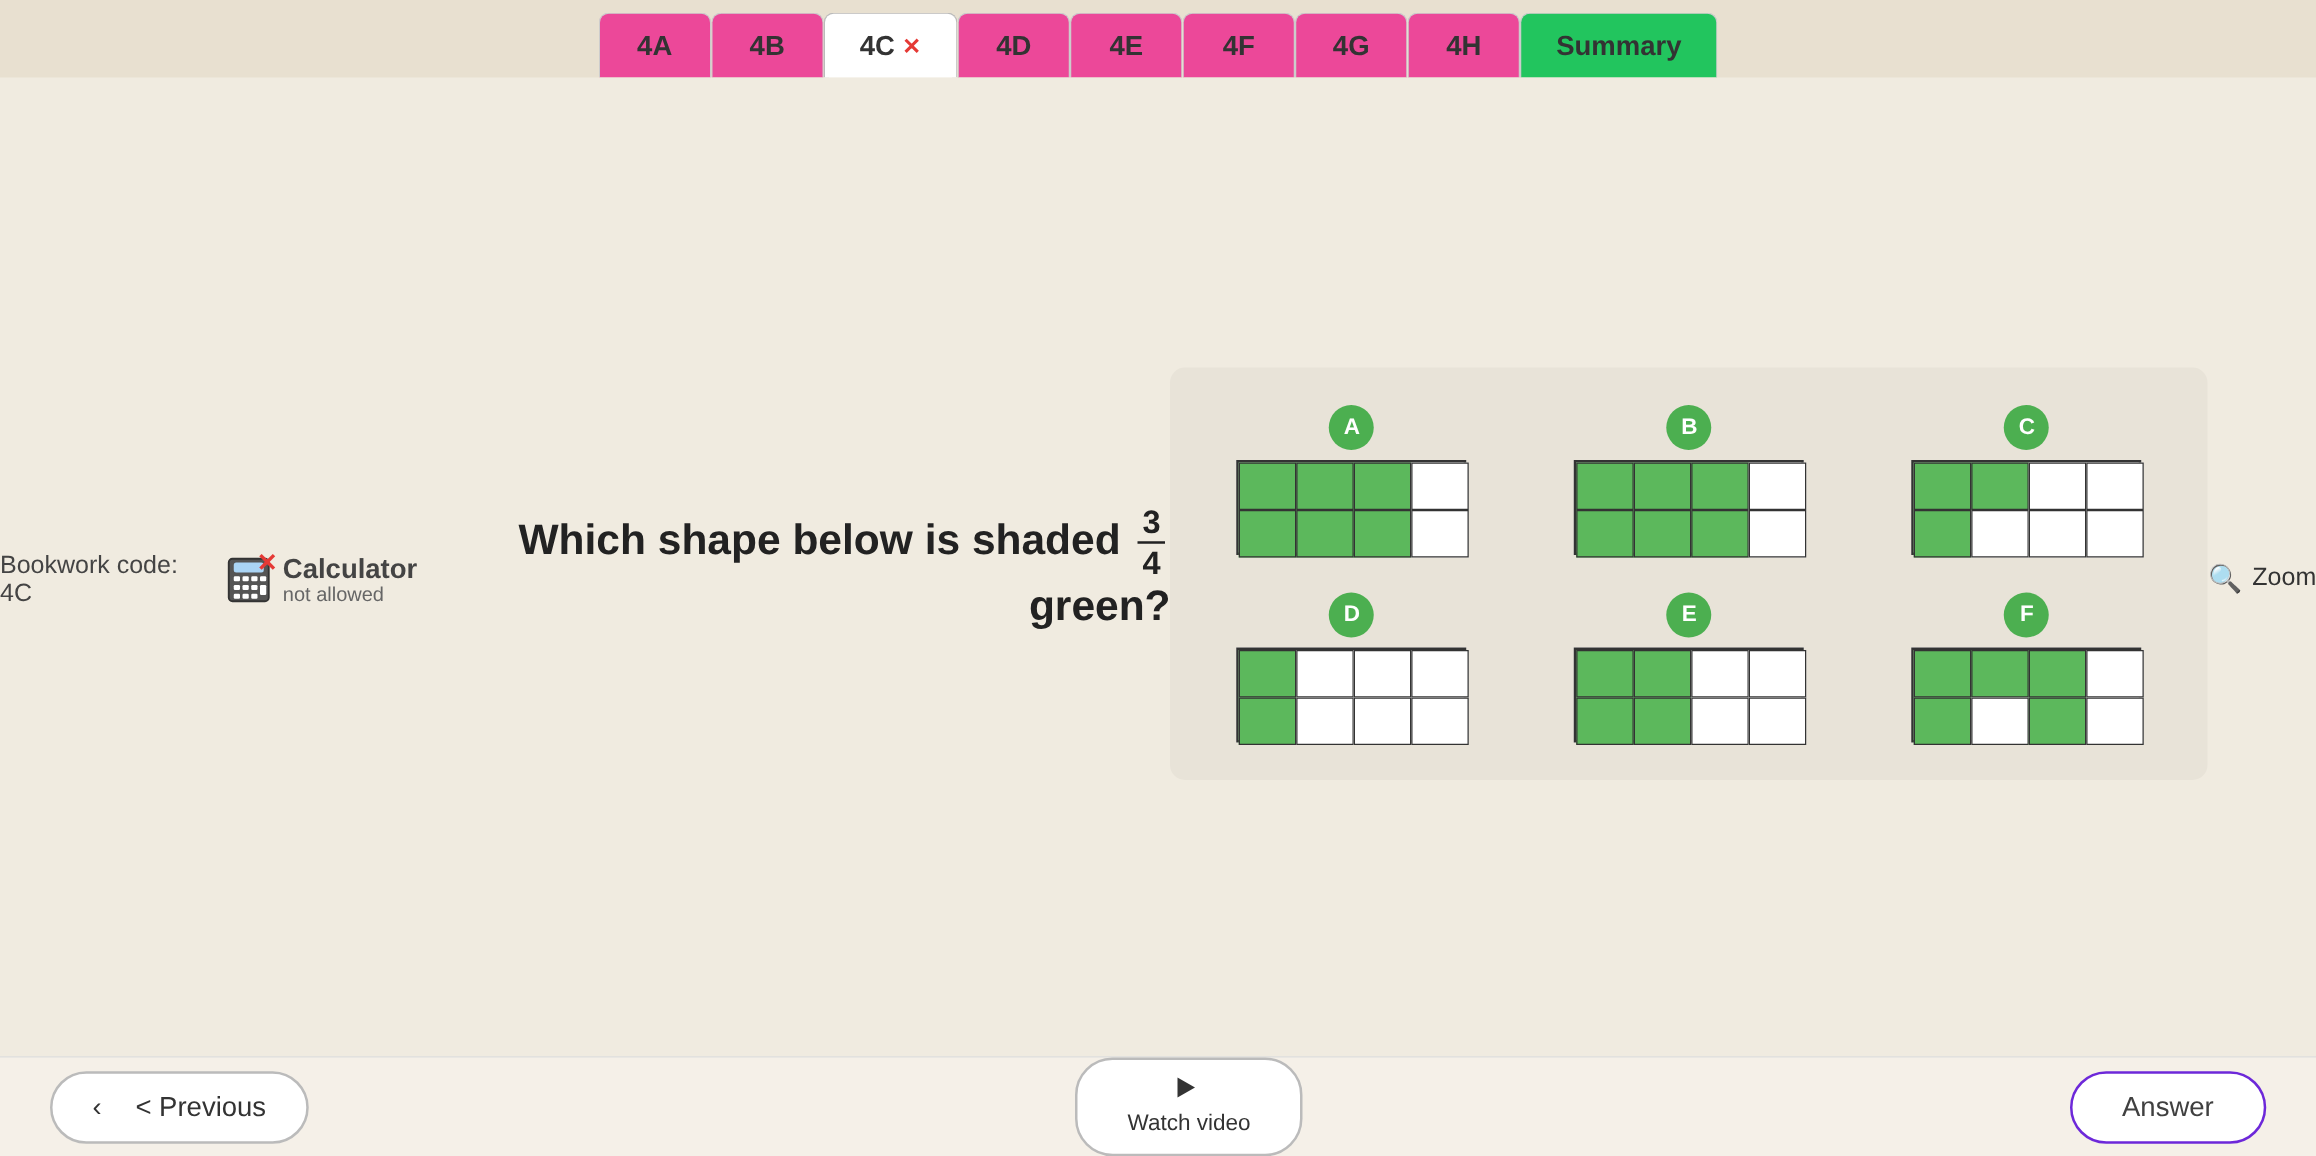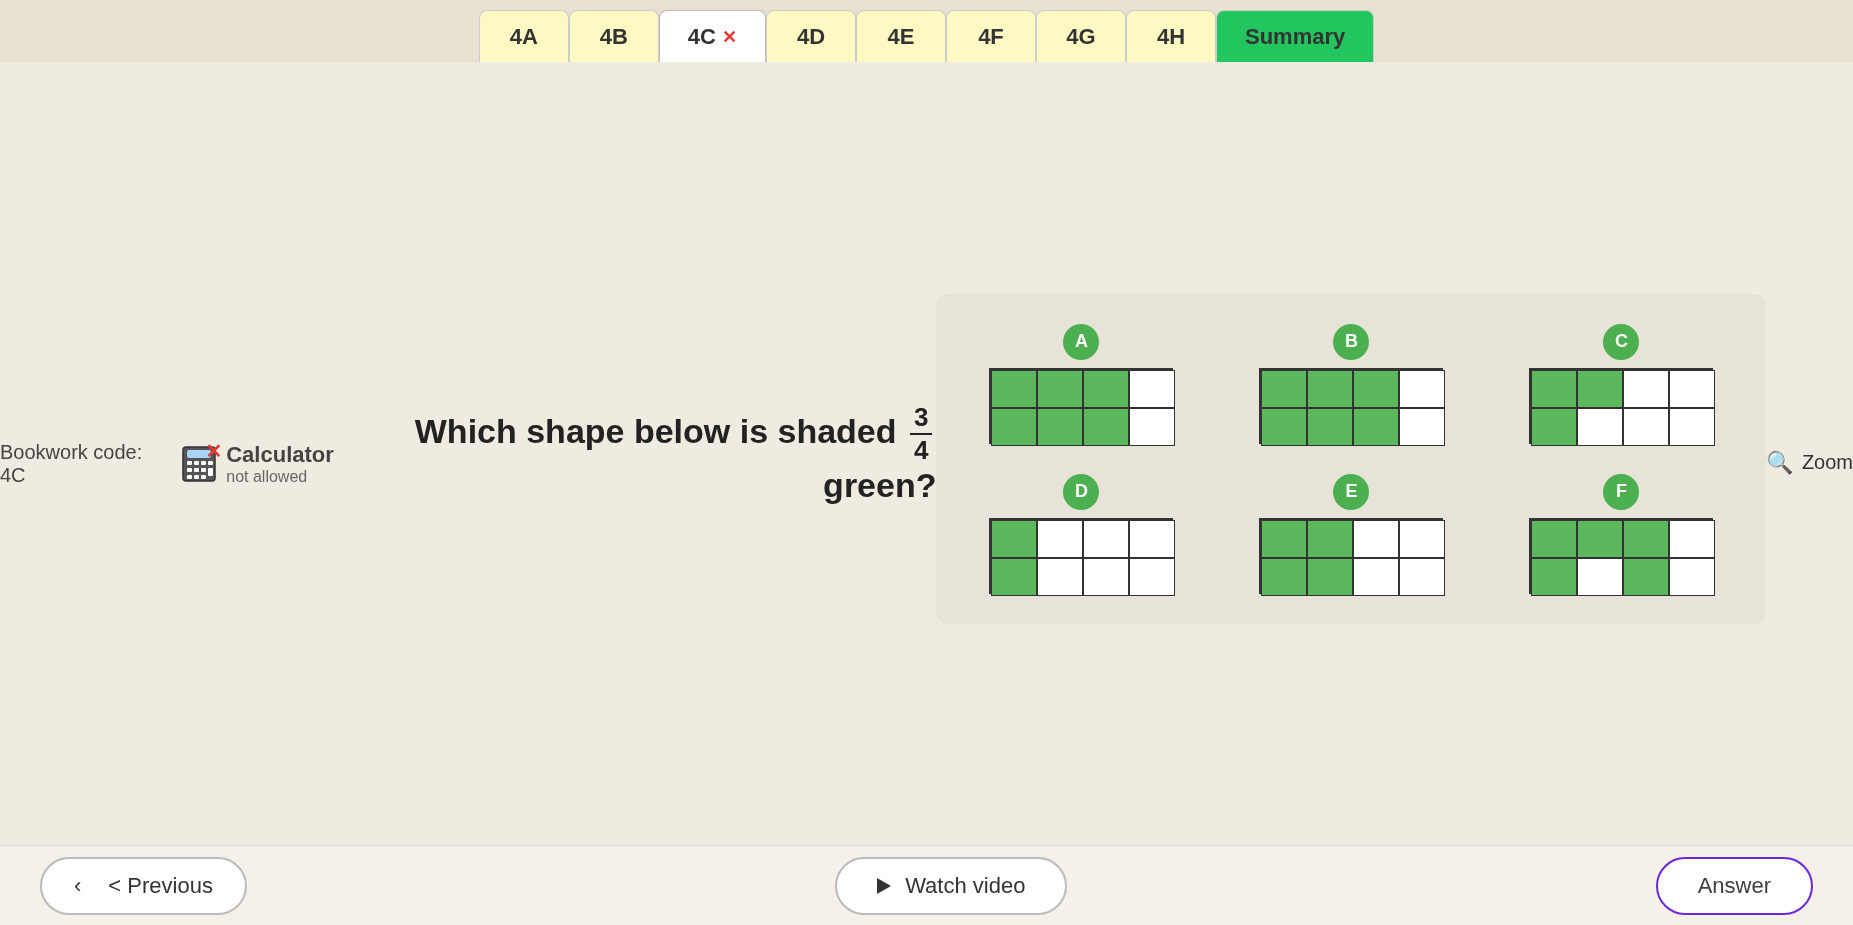--- a/index.html
+++ b/index.html
@@ -24,21 +24,21 @@
       justify-content: center;
       gap: 0;
       padding-bottom: 0;
       background: transparent;
     }
     .nav-tab {
       display: flex;
       align-items: center;
       justify-content: center;
       padding: 10px 28px;
-      background: #fef9c3;
+      background: #ec4899;
       border: 1px solid #ccc;
       border-bottom: none;
       border-radius: 8px 8px 0 0;
       font-size: 22px;
       font-weight: 600;
       color: #333;
       cursor: pointer;
       min-width: 90px;
       height: 52px;
       position: relative;
@@ -237,24 +237,25 @@
       font-weight: 500;
     }
     .btn-watch {
       display: flex;
       align-items: center;
       gap: 10px;
       padding: 14px 40px;
       border: 2px solid #bbb;
       border-radius: 30px;
       background: #fff;
-      font-size: 22px;
+      font-size: 18px;
       color: #333;
       cursor: pointer;
       font-weight: 500;
+      flex-direction: column;
     }
     .btn-answer {
       padding: 14px 40px;
       border: 2px solid #6d28d9;
       border-radius: 30px;
       background: #fff;
       font-size: 22px;
       color: #404040;
       cursor: pointer;
       font-weight: 500;

